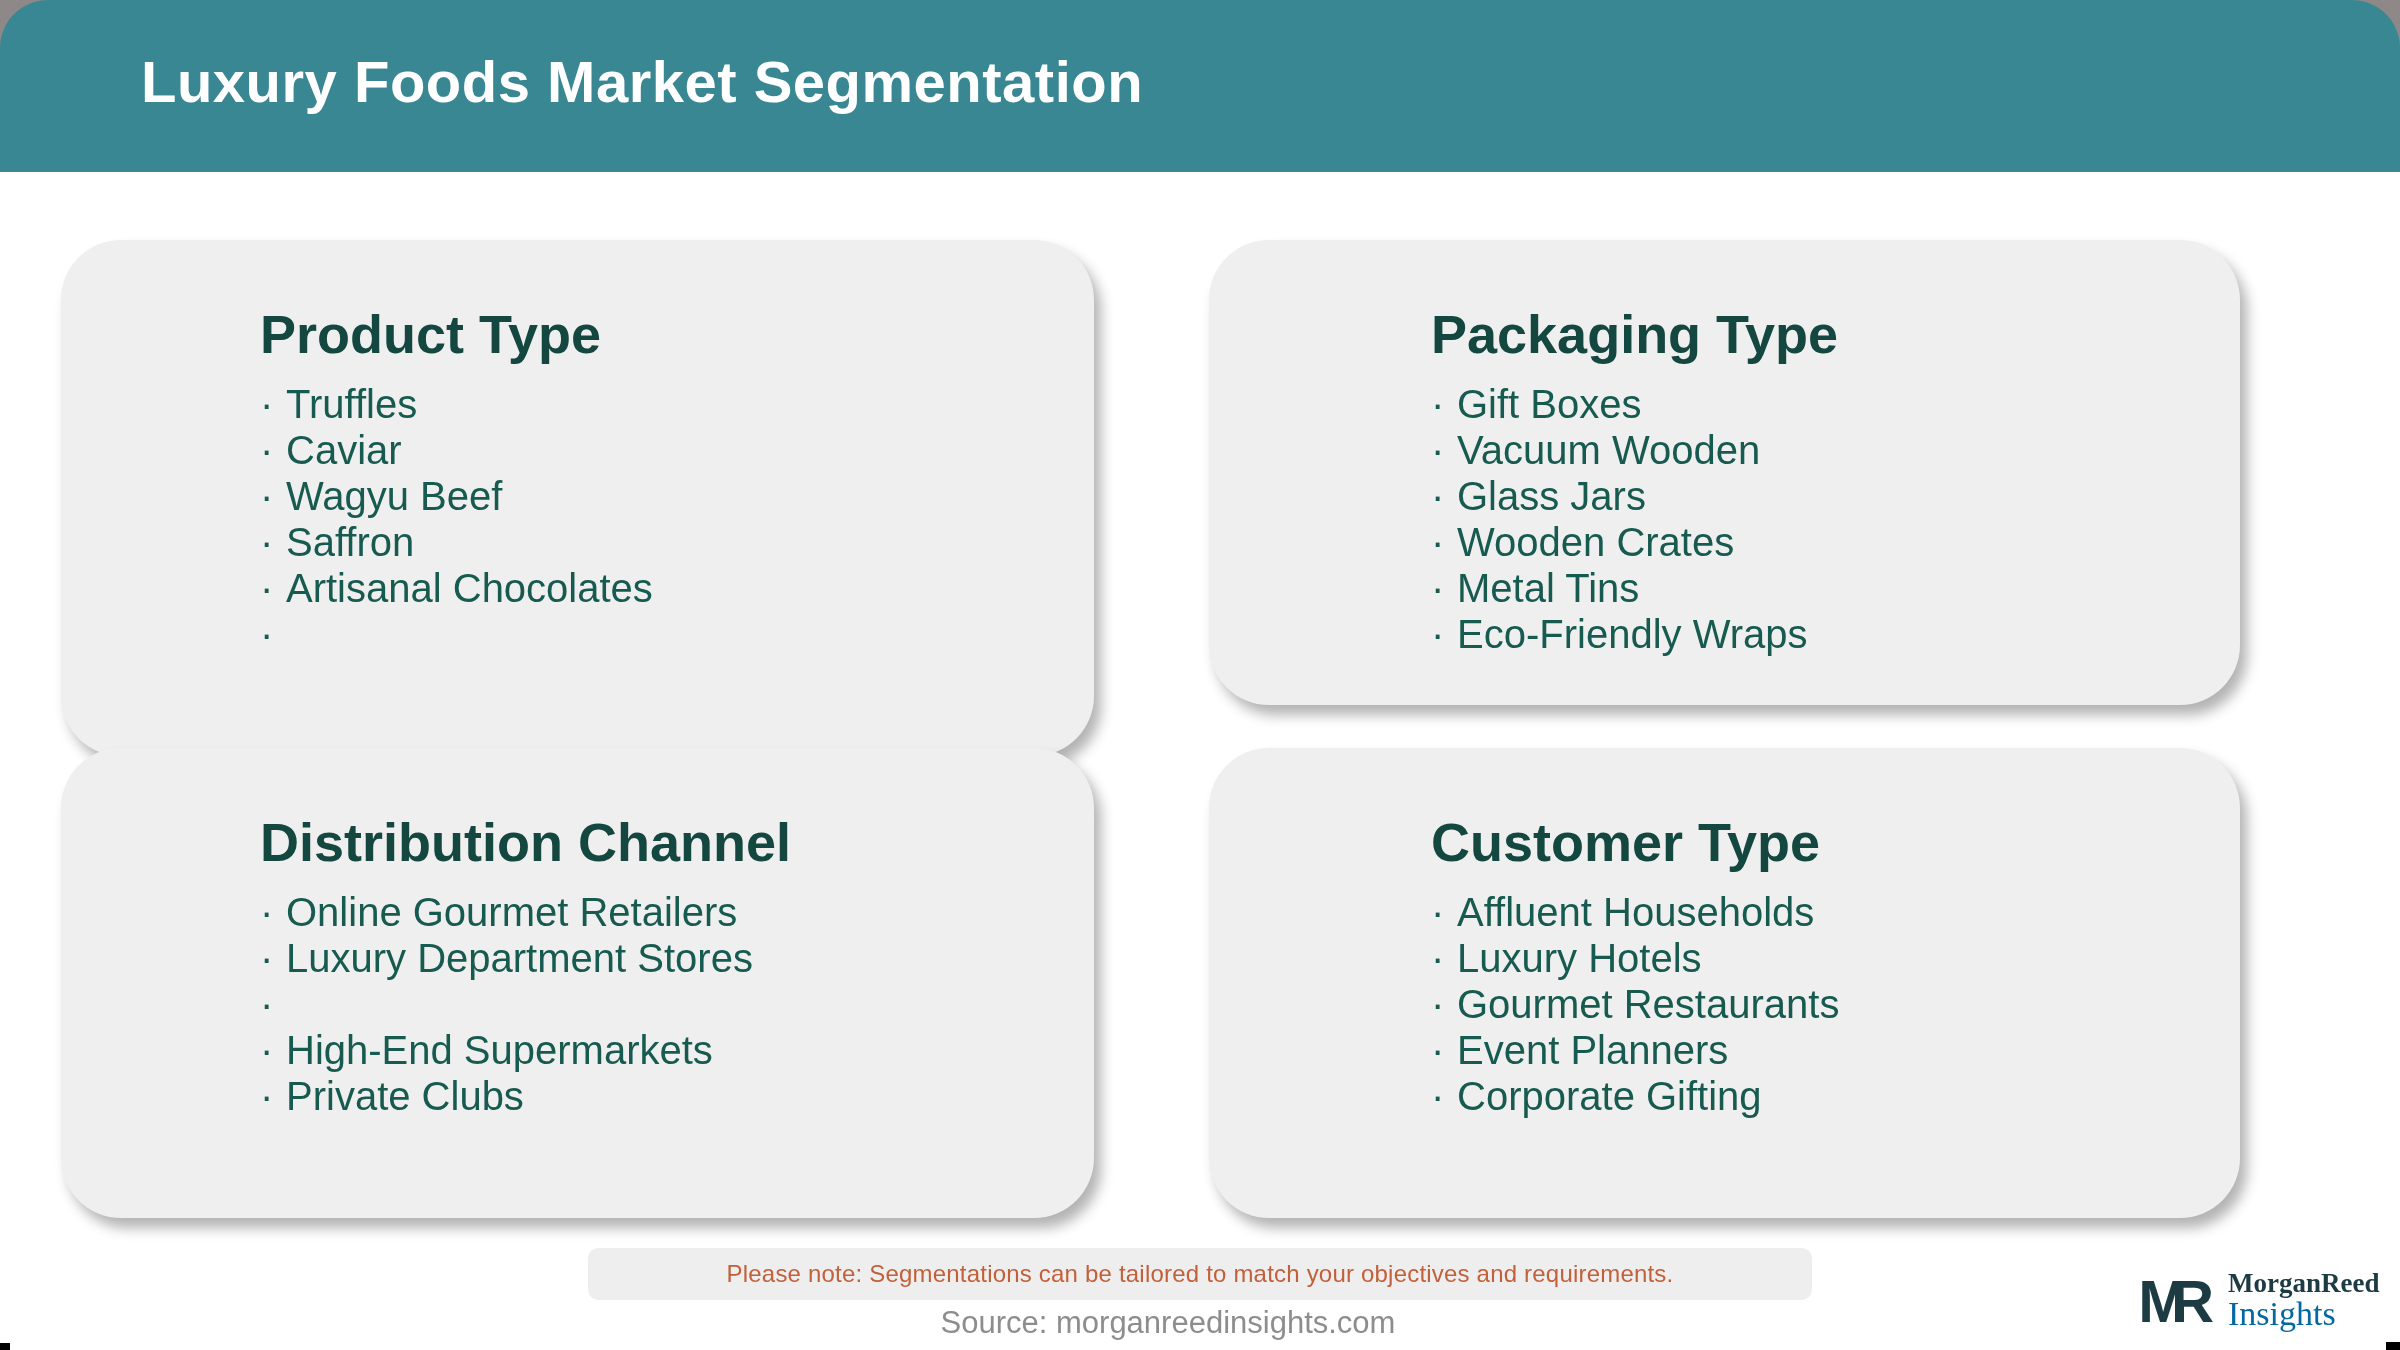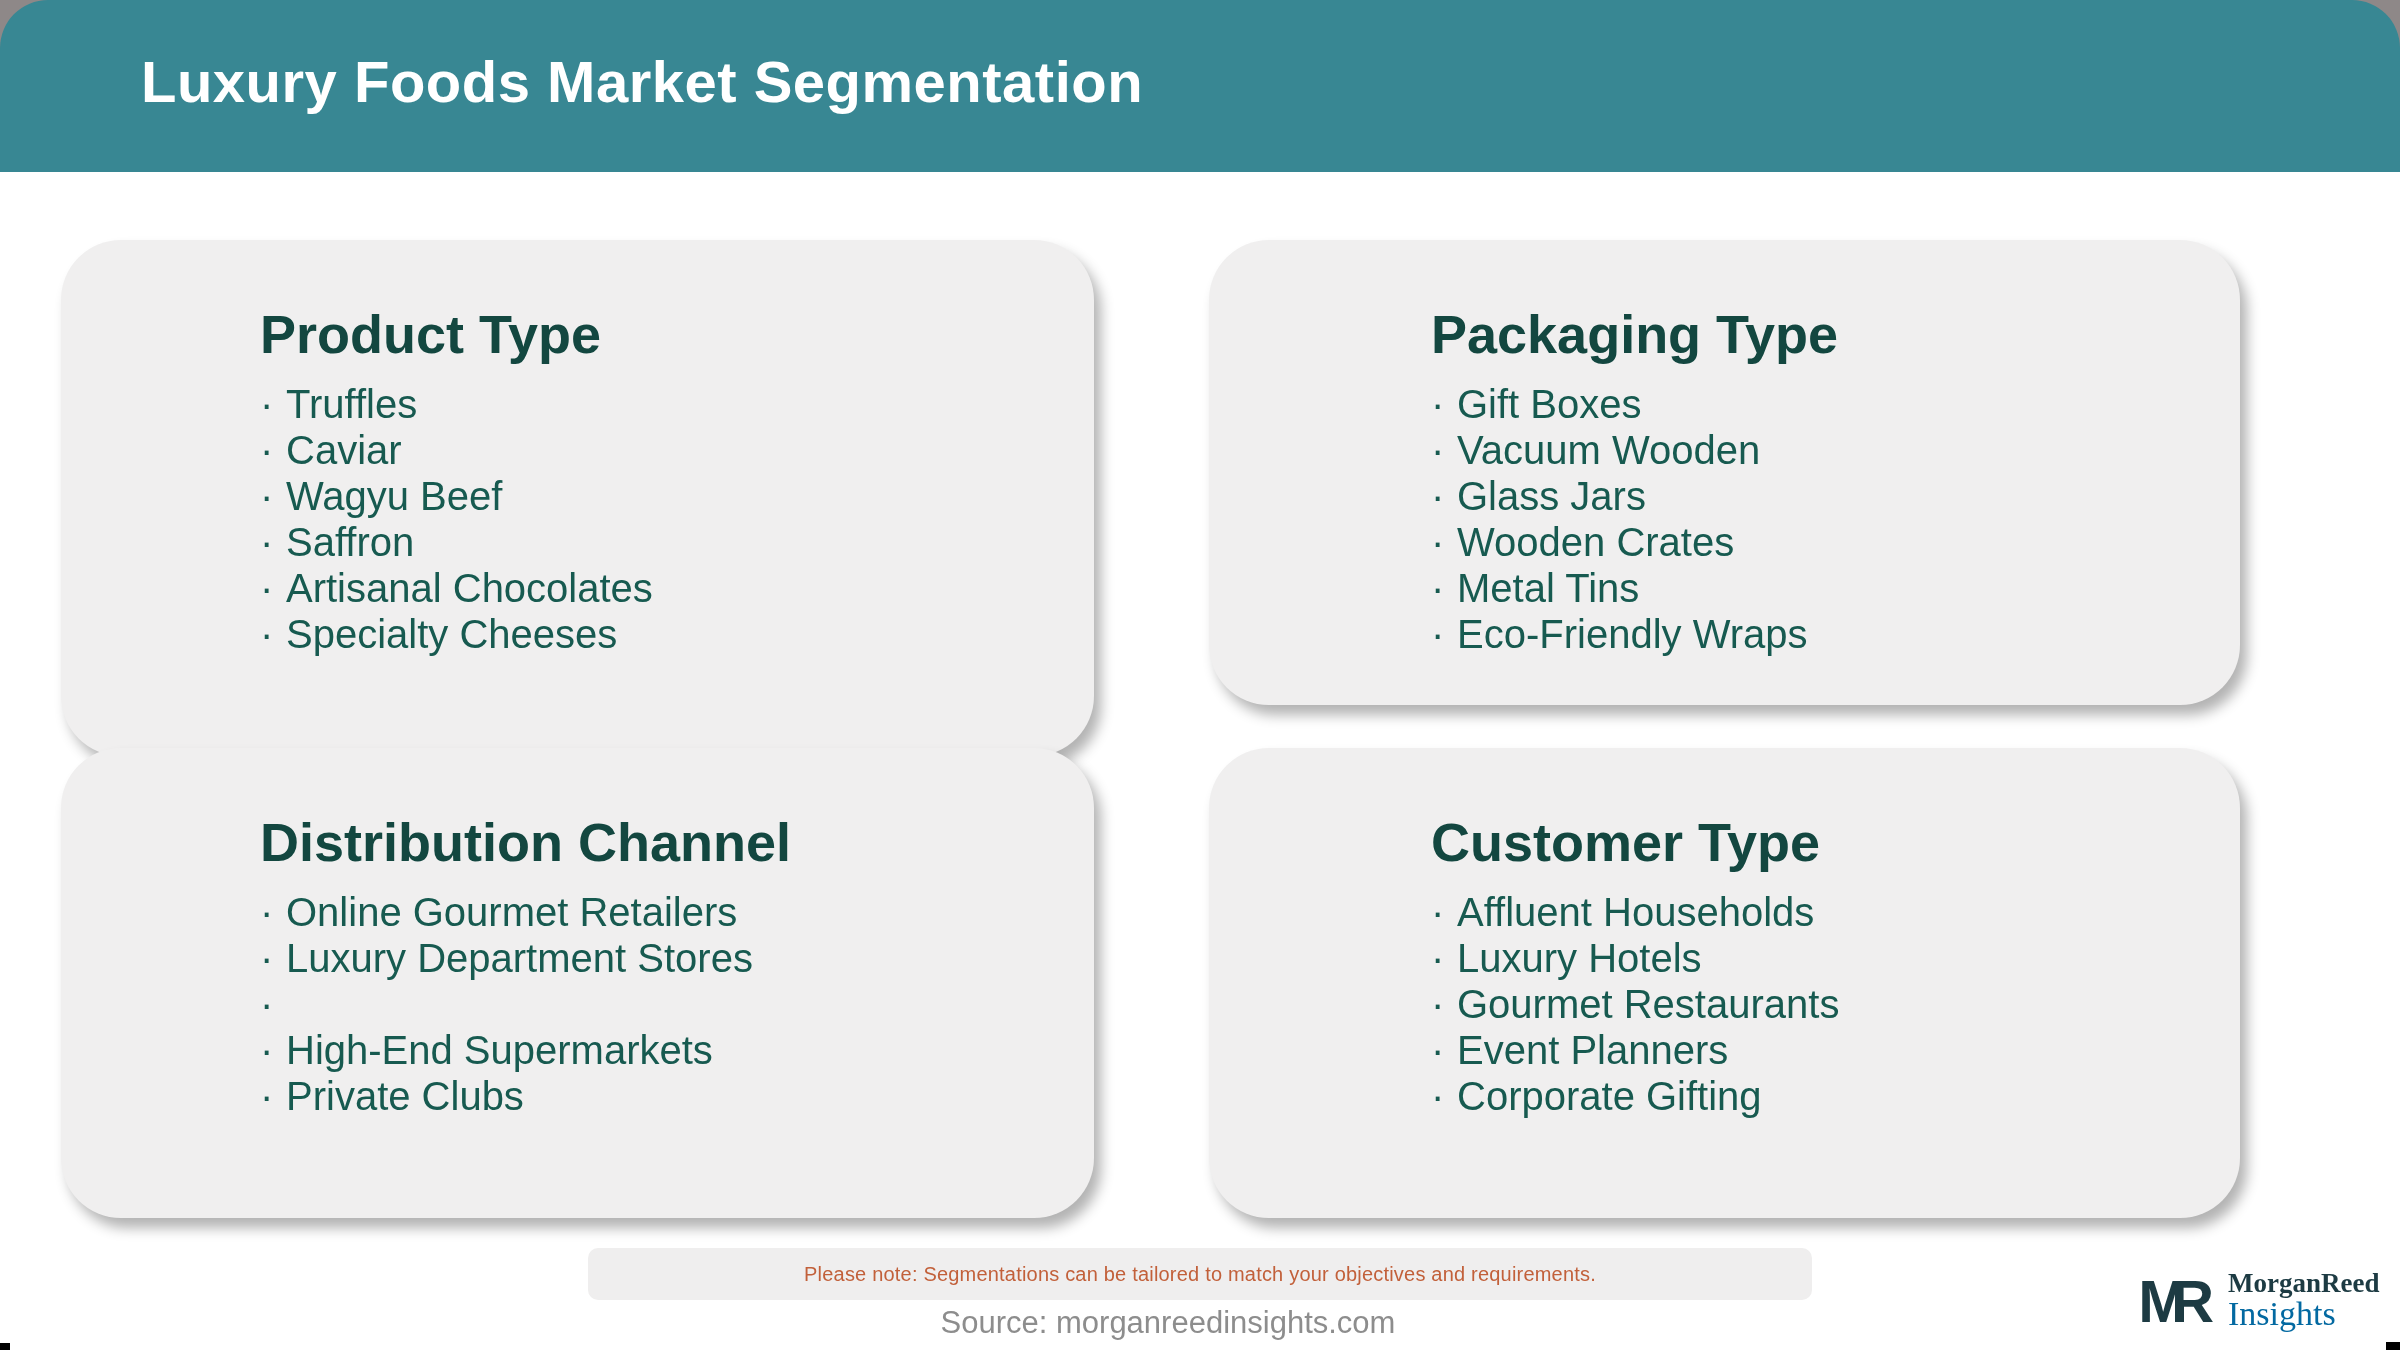--- a/index.html
+++ b/index.html
@@ -60,21 +60,21 @@
     font-size:40px;color:#175a50;
   }
 
   .note-bar{
     position:absolute;left:588px;top:1248px;width:1224px;height:52px;
     background:#efeeee;border-radius:10px;
     display:flex;align-items:center;justify-content:center;
     z-index:1;
   }
   .note-bar .note-text{
-    font-size:20px;color:#c2603a;letter-spacing:0.2px;
+    font-size:24px;color:#c2603a;letter-spacing:0.2px;
   }
   .source-line{
     position:absolute;left:0;top:1305px;width:2304px;
     text-align:center;z-index:1;margin-left:16px;
   }
   .source-line span{font-size:31px;color:#8d8d8d;}
 
   .logo{
     position:absolute;left:2142px;top:1270px;height:62px;
     display:flex;align-items:center;gap:10px;z-index:1;
@@ -120,21 +120,20 @@
           <div class="item">
           <span class="bullet">·</span>
           <span>Saffron</span>
         </div>
           <div class="item">
           <span class="bullet">·</span>
           <span>Artisanal Chocolates</span>
         </div>
           <div class="item">
           <span class="bullet">·</span>
-          <span>Specialty Cheeses</span>
         </div>
         </div>
     </div>
   </div>
 
   <div class="card c2">
     <div class="inner">
       <div class="card-title">Packaging Type</div>
       <div class="items">
           <div class="item">

